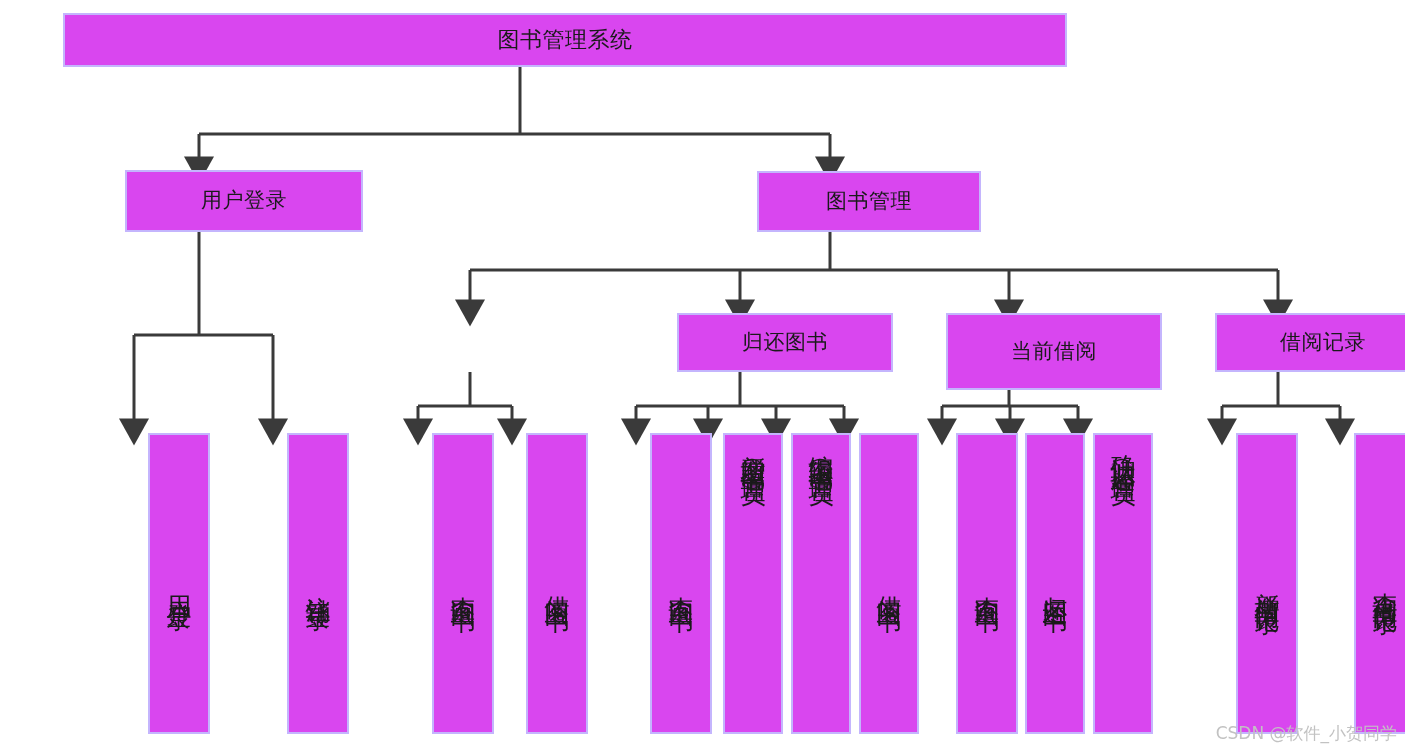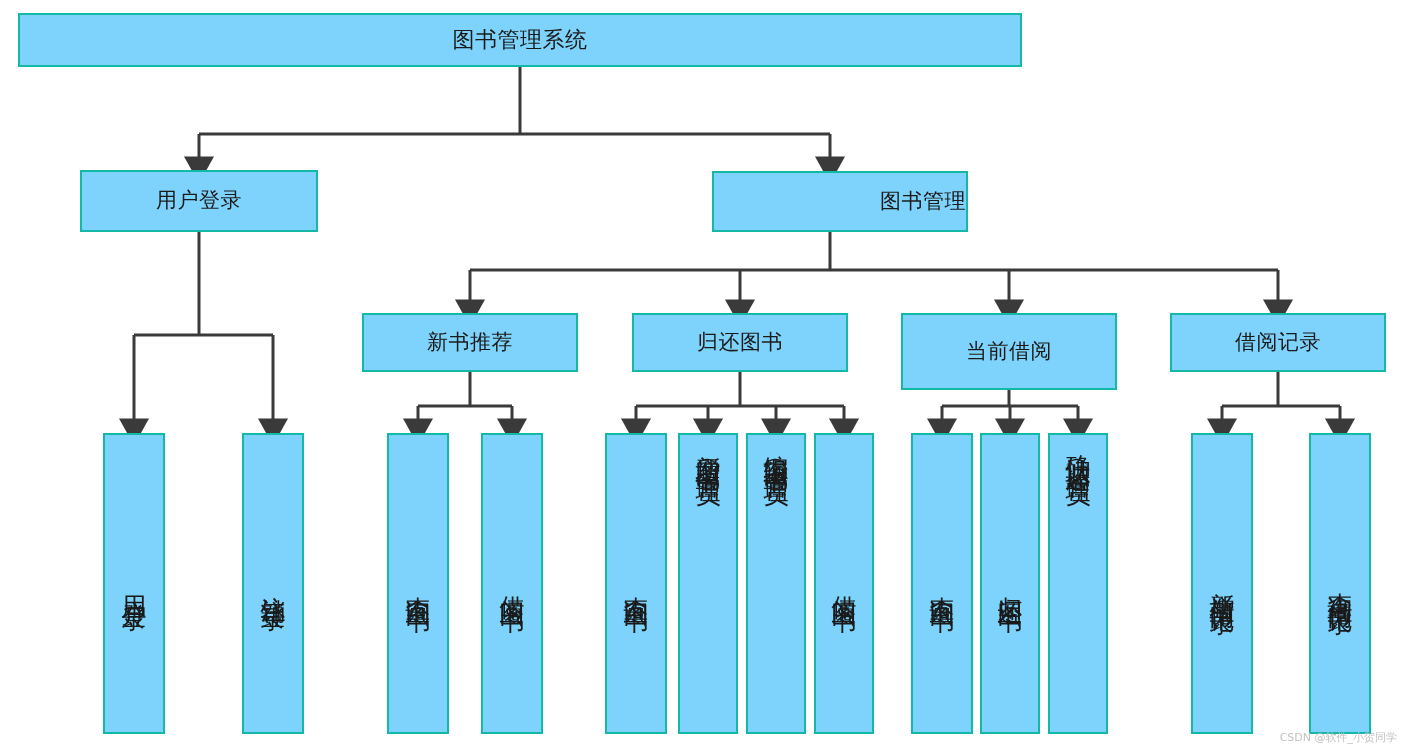--- a/index.html
+++ b/index.html
@@ -22,26 +22,27 @@
   #wires {
     position: absolute;
     left: 0;
     top: 0;
     width: 1405px;
     height: 747px;
   }
   .node {
     position: absolute;
     box-sizing: border-box;
-    background: #7dd3fc;
-    border: 2px solid #14b8a6;
+    background: #d946ef;
+    border: 2px solid #c4b5fd;
     display: flex;
     align-items: center;
     justify-content: center;
     color: #1a1a1a;
+    margin-left: 45px;
   }
   .node .label {
     display: block;
     text-align: center;
     line-height: 1.12;
     letter-spacing: 0.5px;
   }
   
   .node.h .label {
     writing-mode: horizontal-tb;
@@ -67,21 +68,21 @@
   .node.v.tall .label {
     font-size: 25px;
   }
   .node.v.center {
     align-items: center;
   }
   #watermark {
     position: absolute;
     right: 8px;
     bottom: 2px;
-    font-size: 11px;
+    font-size: 17px;
     color: #c2c2c2;
     white-space: nowrap;
     user-select: none;
   }
 </style>
 </head>
 <body>
 
 <div id="canvas">
 
@@ -136,27 +137,24 @@
   </svg>
 
   <div class="node h root" style="left:18px; top:13px; width:1004px; height:54px;">
     <span class="label">图书管理系统</span>
   </div>
 
   <div class="node h" style="left:80px; top:170px; width:238px; height:62px;">
     <span class="label">用户登录</span>
   </div>
 
-  <div class="node h" style="left:712px; top:171px; width:256px; height:61px;justify-content:flex-end;">
+  <div class="node h" style="left:712px; top:171px; width:224px; height:61px;">
     <span class="label">图书管理</span>
   </div>
 
-  <div class="node h" style="left:362px; top:313px; width:216px; height:59px;">
-    <span class="label">新书推荐</span>
-  </div>
 
   <div class="node h" style="left:632px; top:313px; width:216px; height:59px;">
     <span class="label">归还图书</span>
   </div>
 
   <div class="node h" style="left:901px; top:313px; width:216px; height:77px;">
     <span class="label">当前借阅</span>
   </div>
 
   <div class="node h" style="left:1170px; top:313px; width:216px; height:59px;">

